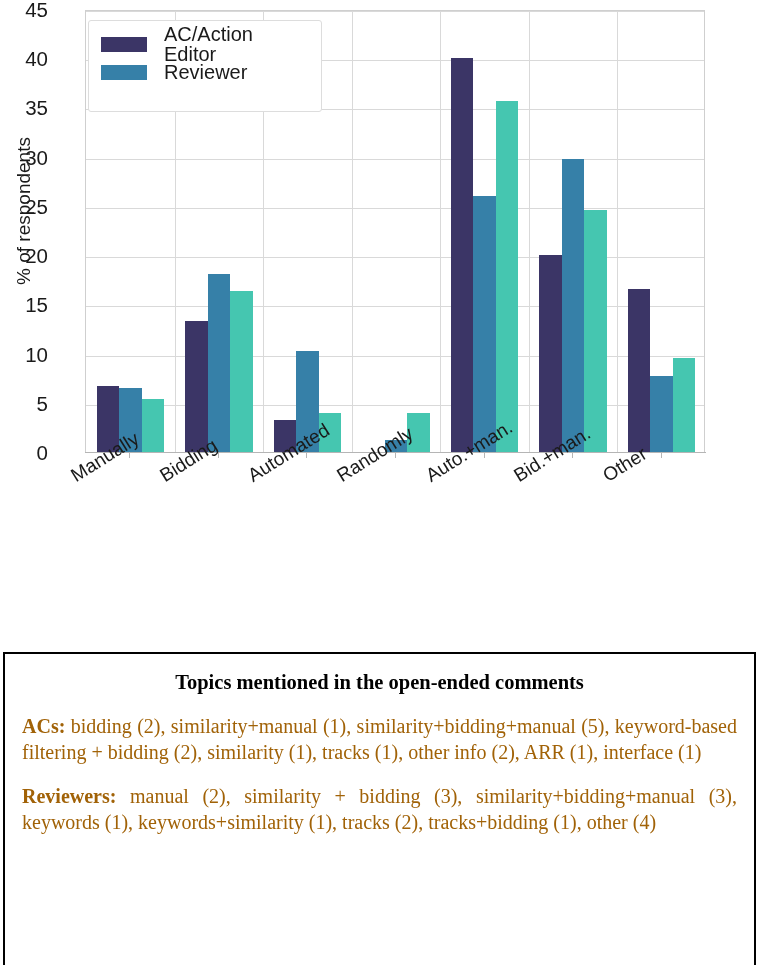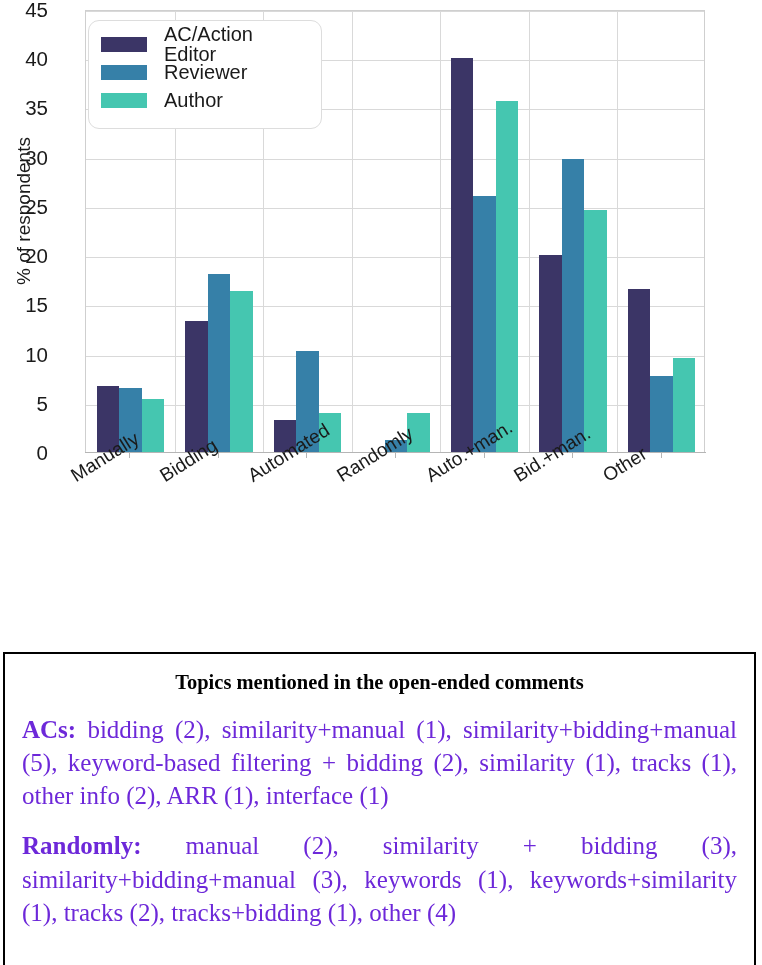--- a/index.html
+++ b/index.html
@@ -68,24 +68,24 @@
     font-size: 19px;
     color: #1a1a1a;
     white-space: nowrap;
     transform: rotate(-32deg);
     transform-origin: left top;
   }
   
   #legend {
     position: absolute;
     left: 88px; top: 20px;
-    width: 234px; height: 109px;
+    width: 234px; height: 92px;
     background: #ffffff;
     border: 1px solid #dddddd;
-    border-radius: 11px;
+    border-radius: 3px;
     padding: 9px 12px 0 12px;
   }
   .legend-row {
     display: flex; align-items: center;
     height: 28px;
   }
   .legend-swatch {
     width: 46px; height: 15px;
     margin-right: 17px;
     flex: 0 0 auto;
@@ -114,22 +114,22 @@
   }
   #comment-subtitle {
     text-align: center;
     font-size: 19.5px;
     color: #000;
     line-height: 1.3;
     margin-top: 1px;
   }
   .comment-para {
     margin-top: 17px;
-    font-size: 25px;
-    color: #6d28d9;
+    font-size: 20px;
+    color: #a16207;
     line-height: 1.33;
     text-align: justify;
     text-justify: inter-word;
     hyphens: manual;
   }
   .comment-para .role { font-weight: bold; }
 </style>
 </head>
 <body>
 
@@ -213,28 +213,24 @@
 
     <div id="legend">
       <div class="legend-row">
         <span class="legend-swatch" style="background: rgb(59, 53, 102);"></span>
         <span class="legend-text">AC/Action Editor</span>
       </div>
       <div class="legend-row">
         <span class="legend-swatch" style="background: rgb(54, 128, 168);"></span>
         <span class="legend-text">Reviewer</span>
       </div>
-      <div class="legend-row">
-        <span class="legend-swatch" style="background: rgb(69, 198, 176);"></span>
-        <span class="legend-text">Author</span>
-      </div>
     </div>
   </div>
 
   <div id="comment-box">
     <div id="comment-title">Topics mentioned in the open-ended comments</div>
     <div id="comment-paras">
         <div class="comment-para"><span class="role">ACs:</span><span>  bidding (2), similarity+manual (1), similarity+bidding+manual (5), keyword-based filtering + bidding (2), similarity (1), tracks (1), other info (2), ARR (1), interface (1)</span></div>
-        <div class="comment-para"><span class="role">Randomly:</span><span>  manual (2), similarity + bidding (3), similarity+bidding+manual (3), keywords (1), keywords+similarity (1), tracks (2), tracks+bidding (1), other (4)</span></div>
+        <div class="comment-para"><span class="role">Reviewers:</span><span>  manual (2), similarity + bidding (3), similarity+bidding+manual (3), keywords (1), keywords+similarity (1), tracks (2), tracks+bidding (1), other (4)</span></div>
       </div>
   </div>
 
 </div>
 
 </body></html>

